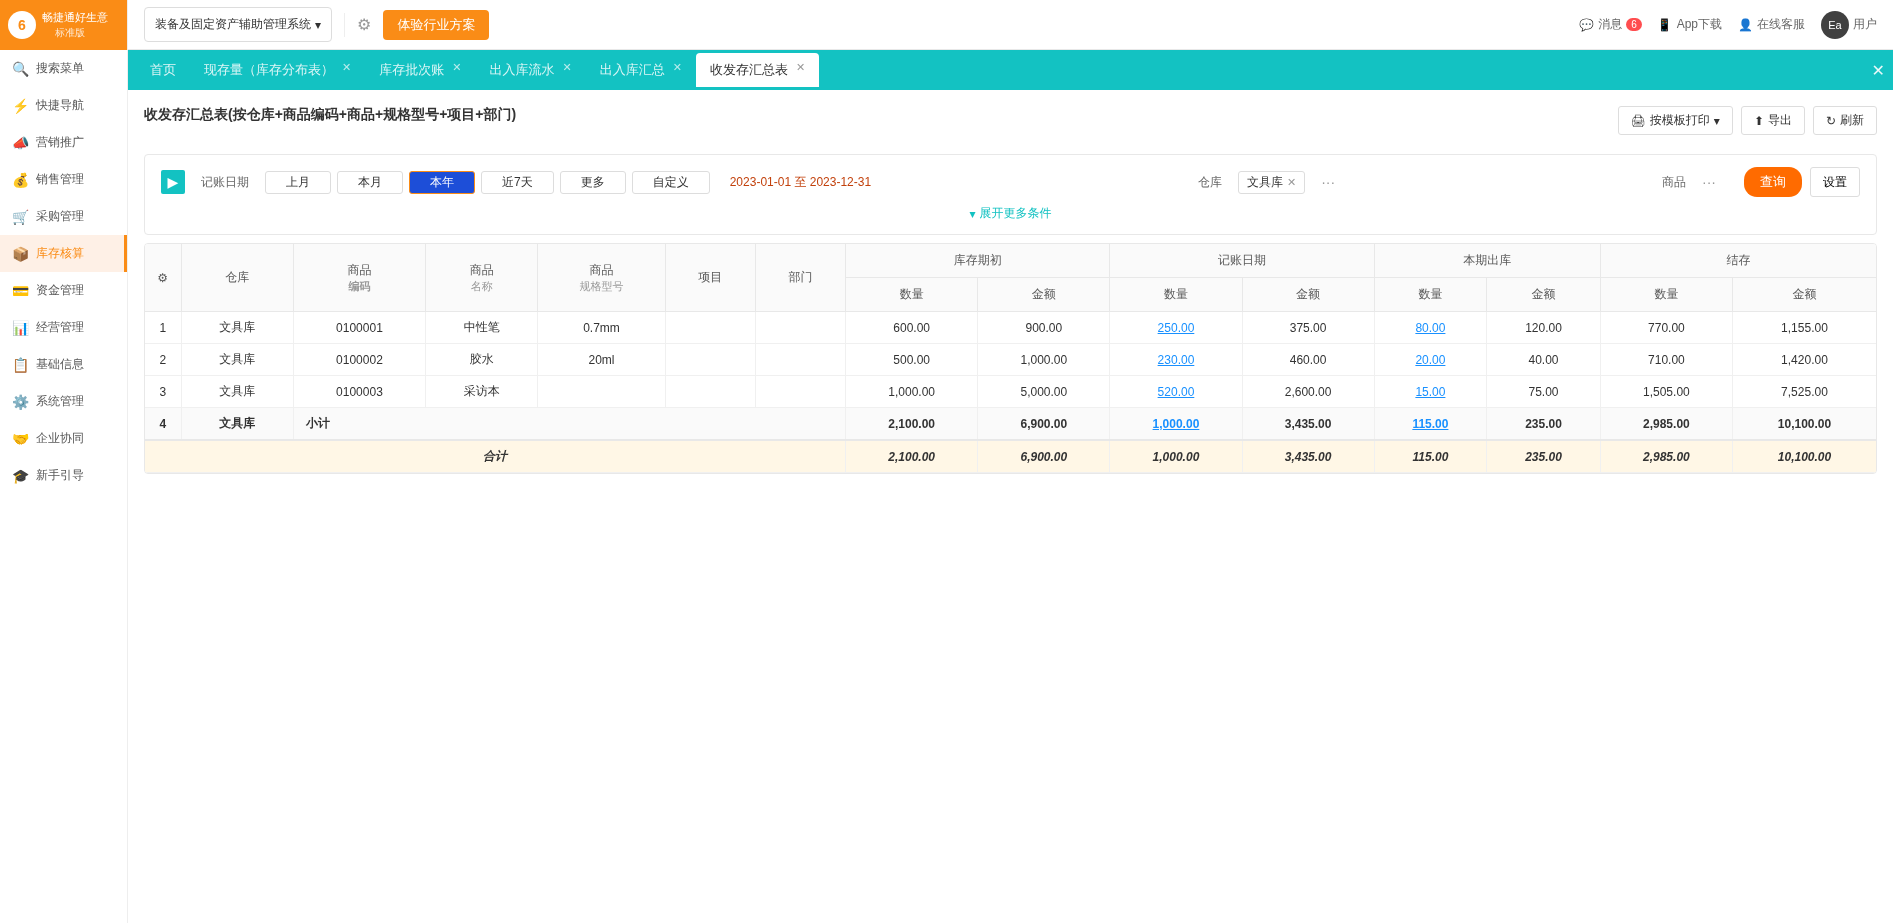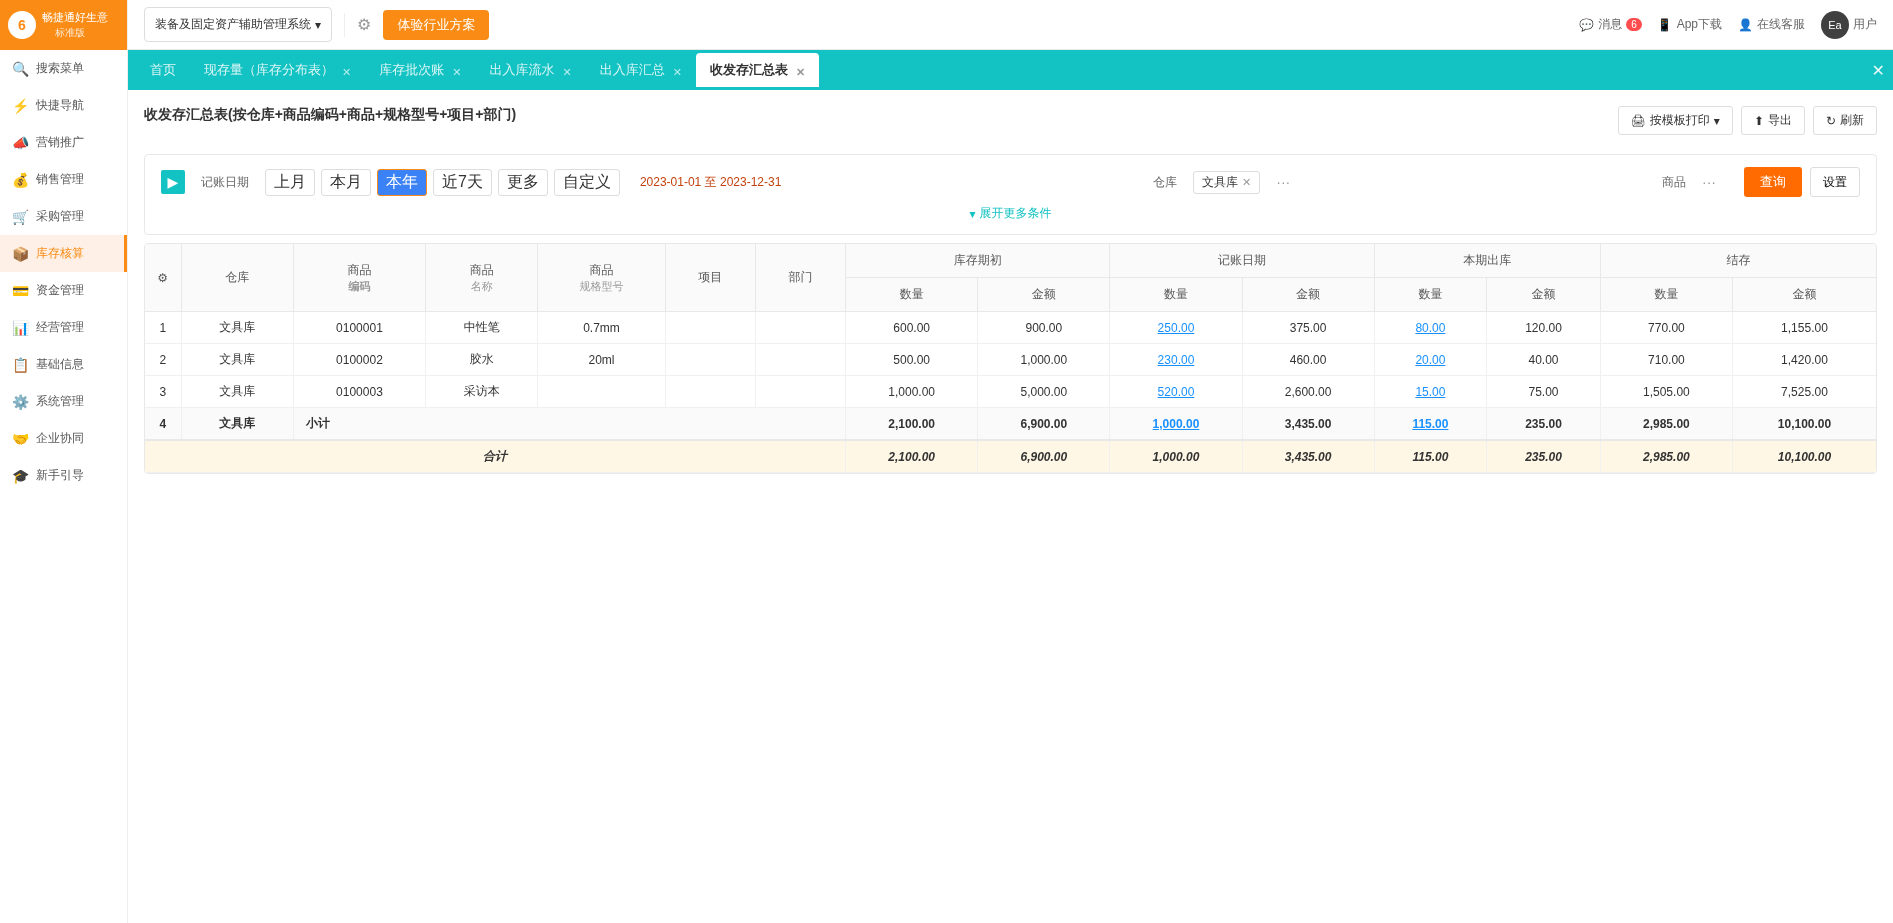--- a/index.html
+++ b/index.html
@@ -21,44 +21,44 @@
     
     .topbar { height: 50px; background: #fff; display: flex; align-items: center; padding: 0 16px; border-bottom: 1px solid #e8e8e8; gap: 12px; }
     .topbar-system-select { display: flex; align-items: center; gap: 4px; border: 1px solid #ddd; padding: 8px 10px; border-radius: 4px; cursor: pointer; font-size: 12px; color: #333; }
     .topbar-btn { background: #fa8c16; color: #fff; border: none; padding: 6px 14px; border-radius: 4px; cursor: pointer; font-size: 13px; }
     .topbar-right { margin-left: auto; display: flex; align-items: center; gap: 16px; font-size: 12px; color: #666; }
     .topbar-right-item { display: flex; align-items: center; gap: 4px; cursor: pointer; }
     .badge { background: #ff4d4f; color: #fff; border-radius: 10px; padding: 1px 5px; font-size: 10px; }
 
     
     .tabs { background: #13c2c2; display: flex; align-items: center; padding: 0 8px; min-height: 40px; }
-    .tab { padding: 8px 14px; color: rgba(255,255,255,0.85); cursor: pointer; display: flex; align-items: flex-end; gap: 6px; font-size: 13px; border-radius: 4px 4px 0 0; }
-    .tab.active { background: #fff; color: #333; font-weight: bold; }
+    .tab { padding: 8px 14px; color: rgba(255,255,255,0.85); cursor: pointer; display: flex; align-items: flex-start; gap: 6px; font-size: 13px; border-radius: 4px 4px 0 0; }
+    .tab.active { background: #fff; color: #333; }
     .tab-close { font-size: 11px; color: rgba(255,255,255,0.7); margin-left: 2px; }
     .tab.active .tab-close { color: #999; }
     .tabs-close-all { margin-left: auto; color: rgba(255,255,255,0.9); cursor: pointer; font-size: 16px; }
 
     
     .content { flex: 1; background: #f5f7fa; overflow-y: auto; padding: 0; }
     .page-container { background: #fff; margin: 0; padding: 16px; min-height: 100%; }
 
     
     .page-title { font-size: 14px; font-weight: bold; color: #333; margin-bottom: 16px; }
     .filter-row { display: flex; align-items: center; gap: 16px; }
     .filter-toggle { width: 24px; height: 24px; background: #13c2c2; color: #fff; border: none; border-radius: 2px; cursor: pointer; display: flex; align-items: center; justify-content: center; font-size: 14px; flex-shrink: 0; }
     .filter-label { font-size: 12px; color: #666; }
     .date-btns { display: flex; align-items: center; gap: 6px; }
-    .date-btn { padding: 2px 8px; font-size: 16px; border: 1px solid #ddd; border-radius: 3px; cursor: pointer; background: #fff; color: #333; text-align: right; }
-    .date-btn.active { background: #3b82f6; color: #fff; border-color: #fa8c16; }
+    .date-btn { padding: 2px 20px; font-size: 12px; border: 1px solid #ddd; border-radius: 3px; cursor: pointer; background: #fff; color: #333; text-align: right; }
+    .date-btn.active { background: #1d4ed8; color: #fff; border-color: #fa8c16; }
     .date-range { font-size: 12px; color: #c2410c; }
     .filter-tag-close { cursor: pointer; color: #999; font-size: 11px; }
     .filter-dots { color: #999; font-size: 14px; cursor: pointer; }
     .expand-btn { display: flex; align-items: center; gap: 4px; color: #13c2c2; font-size: 12px; cursor: pointer; border: none; background: none; }
     .toolbar-btn { display: flex; align-items: center; gap: 4px; padding: 5px 12px; font-size: 12px; border: 1px solid #ddd; border-radius: 3px; cursor: pointer; background: #fff; color: #333; }
-    .query-btn { background: #ff6b00; color: #fff; border: none; padding: 6px 16px; border-radius: 3px; cursor: pointer; font-size: 13px; }
+    .query-btn { background: #ff6b00; color: #fff; border: none; padding: 6px 16px; border-radius: 13px; cursor: pointer; font-size: 13px; }
     .settings-btn { background: #fff; border: 1px solid #ddd; padding: 5px 12px; border-radius: 3px; cursor: pointer; font-size: 12px; }
 
     
     .table-container { border: 1px solid #e8e8e8; border-radius: 4px; overflow: hidden; }
     table { width: 100%; border-collapse: collapse; font-size: 12px; }
     thead tr { background: #fafafa; }
     th { padding: 8px 12px; text-align: center; border-bottom: 1px solid #e8e8e8; border-right: 1px solid #e8e8e8; font-weight: 500; color: #595959; white-space: nowrap; }
     th:last-child { border-right: none; }
     td { padding: 7px 12px; text-align: center; border-bottom: 1px solid #f0f0f0; border-right: 1px solid #f0f0f0; color: #333; white-space: nowrap; }
     td:last-child { border-right: none; }

